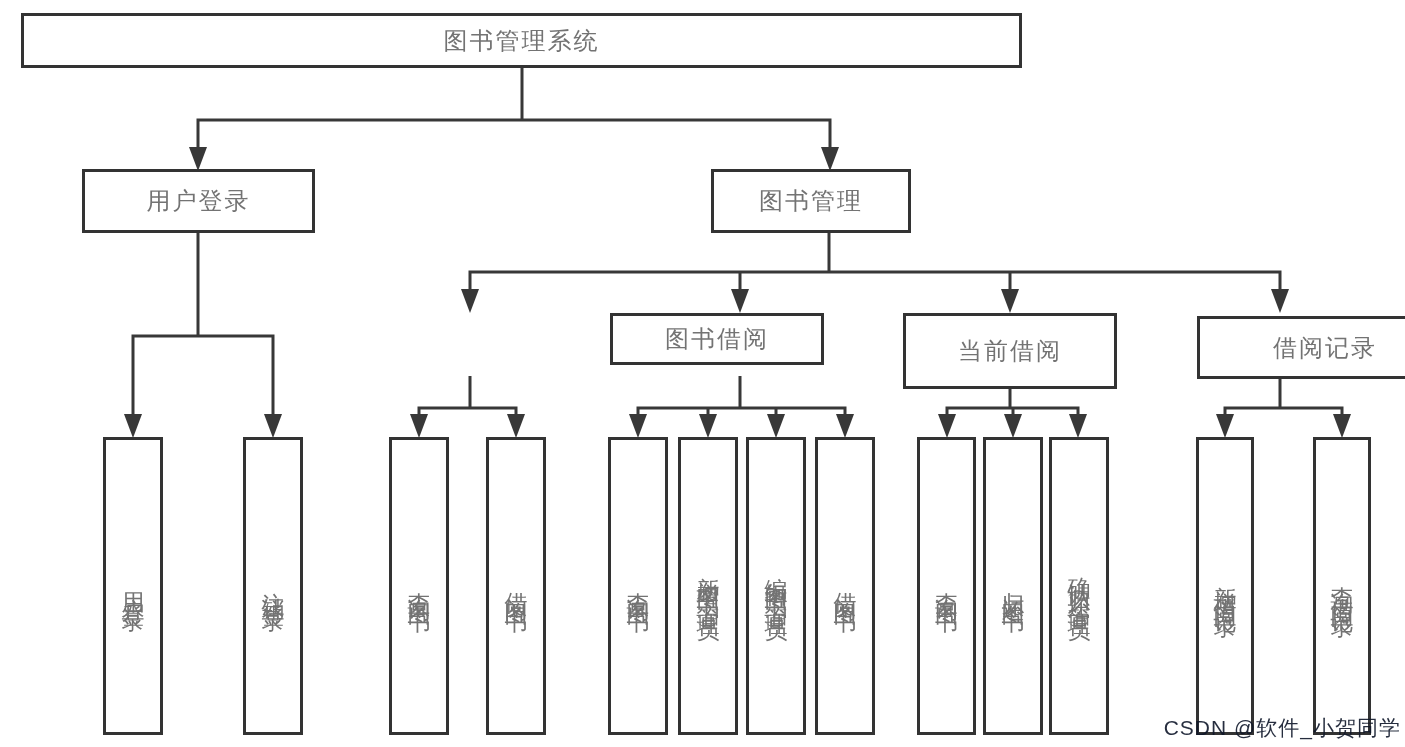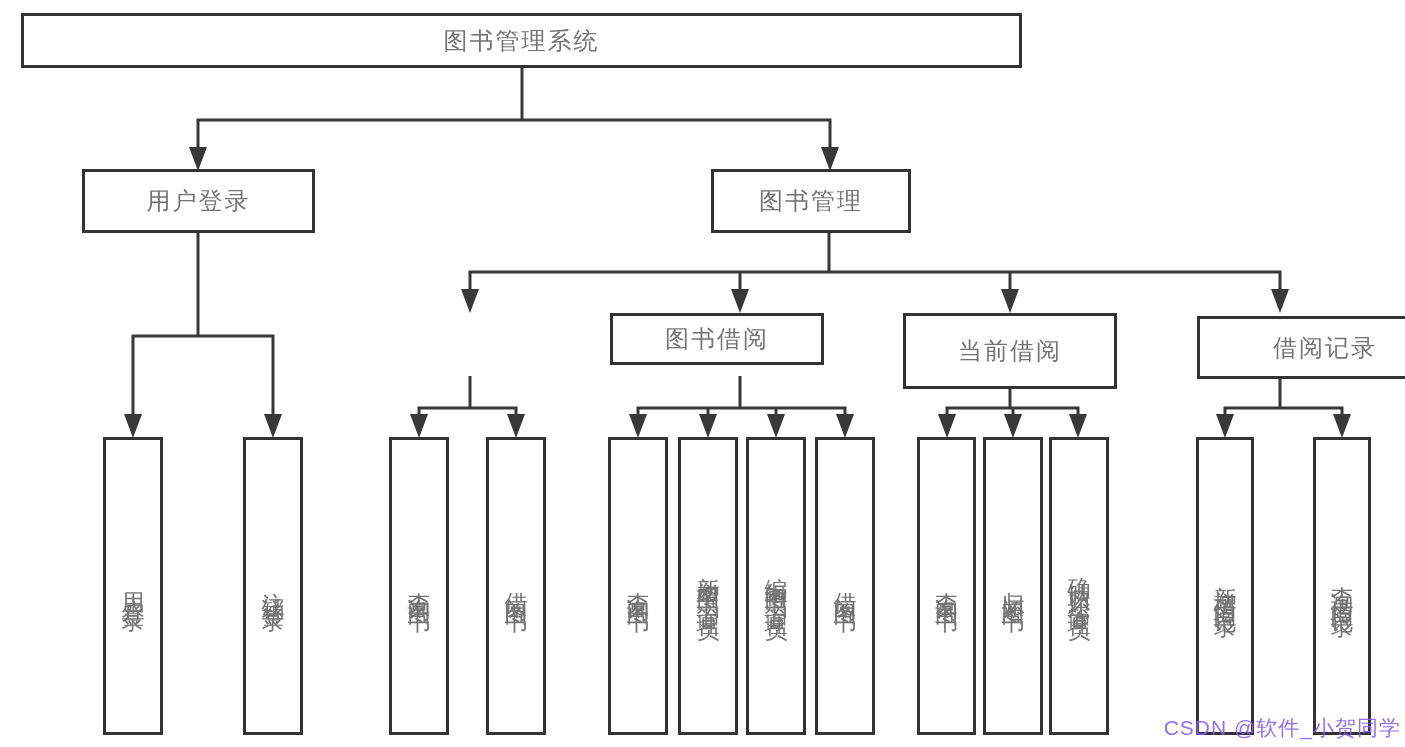--- a/index.html
+++ b/index.html
@@ -44,21 +44,21 @@
     letter-spacing: 6px;
     white-space: normal;
     line-height: 1;
   }
   .watermark {
     position: absolute;
     right: 4px;
     bottom: 5px;
     font-size: 21px;
     letter-spacing: 1px;
-    color: #8b5cf6;
+    color: #0f172a;
     z-index: 5;
     opacity: 0.9;
   }
 </style>
 </head>
 <body>
 
 <div class="stage">
 
   <svg class="connector-svg" viewBox="0 0 1405 747" xmlns="http://www.w3.org/2000/svg">

